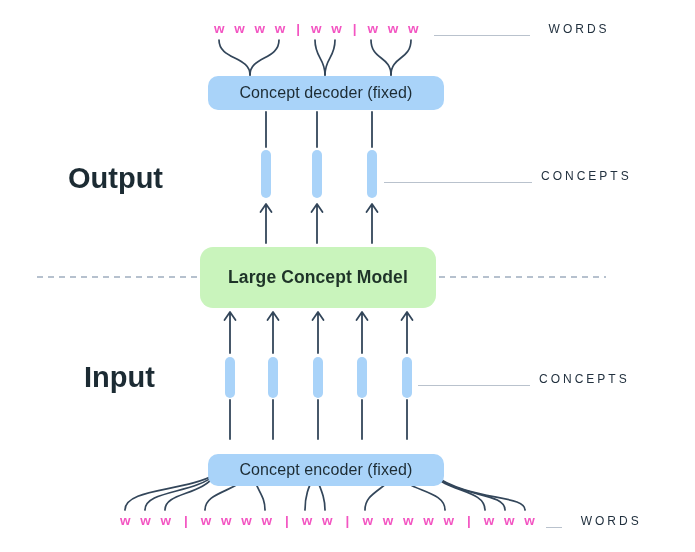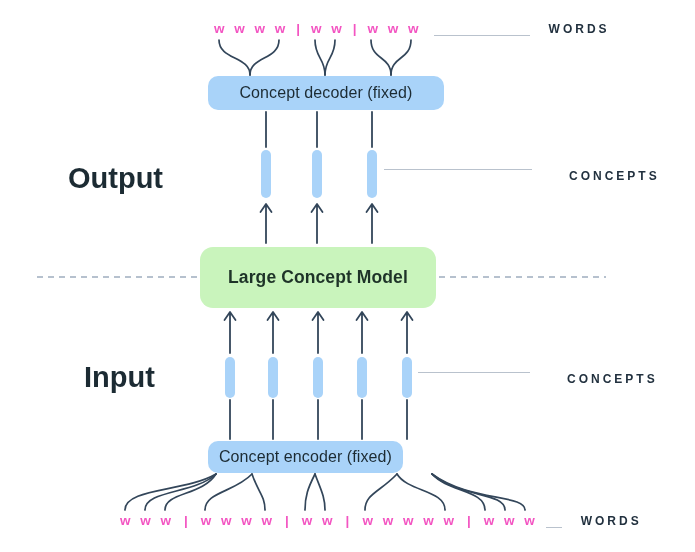--- a/index.html
+++ b/index.html
@@ -56,25 +56,25 @@
     white-space:pre;
   }
   .wgroup{word-spacing:6px;}
   .wsep{font-weight:600;}
   .row-top{left:214px;top:21px;gap:11px;}
   .row-bottom{left:120px;top:513px;gap:13px;}
 
   .hline{height:0;border-top:1.2px solid var(--label-line);display:inline-block;}
   .side-label{
     color:#22313f;
-    font-size:12px;font-weight:700;
+    font-size:12px;font-weight:400;
     letter-spacing:3px;
     white-space:nowrap;
   }
-  .label-row{position:absolute;display:flex;align-items:flex-start;gap:28px;}
+  .label-row{position:absolute;display:flex;align-items:flex-end;}
 </style>
 </head>
 <body>
 
 <div id="canvas">
 
   <svg id="art" viewBox="0 0 695 552">
 
     <g>
       <line class="dashline" x1="37" y1="277" x2="197" y2="277"></line>
@@ -149,21 +149,21 @@
   </svg>
 
   <div class="box green" style="left:200px;top:247px;width:236px;height:61px;">
     <span>Large Concept Model</span>
   </div>
 
   <div class="box blue" style="left:208px;top:76px;width:236px;height:34px;">
     <span>Concept decoder (fixed)</span>
   </div>
 
-  <div class="box blue" style="left:208px;top:441px;width:195px;height:32px;">
+  <div class="box blue" style="left:208px;top:454px;width:236px;height:32px;">
     <span>Concept encoder (fixed)</span>
   </div>
 
   <div class="big-label" style="left:68px;top:162px;">Output</div>
   <div class="big-label" style="left:84px;top:361px;">Input</div>
 
   <div class="words-row row-top">
     <span class="wgroup">w w w w</span>
     <span class="wsep">|</span>
     <span class="wgroup">w w</span>

